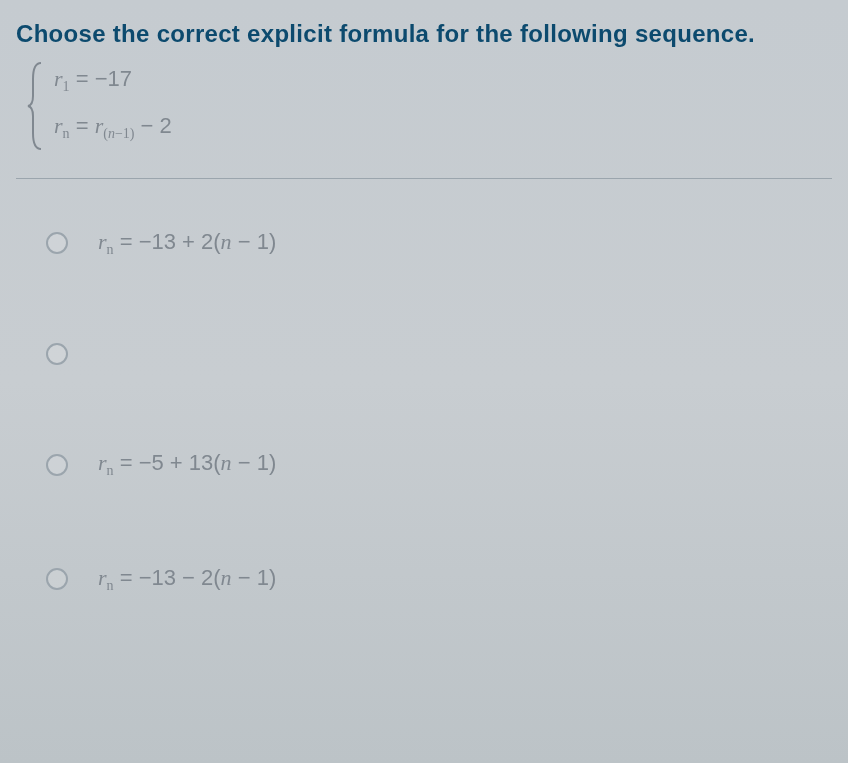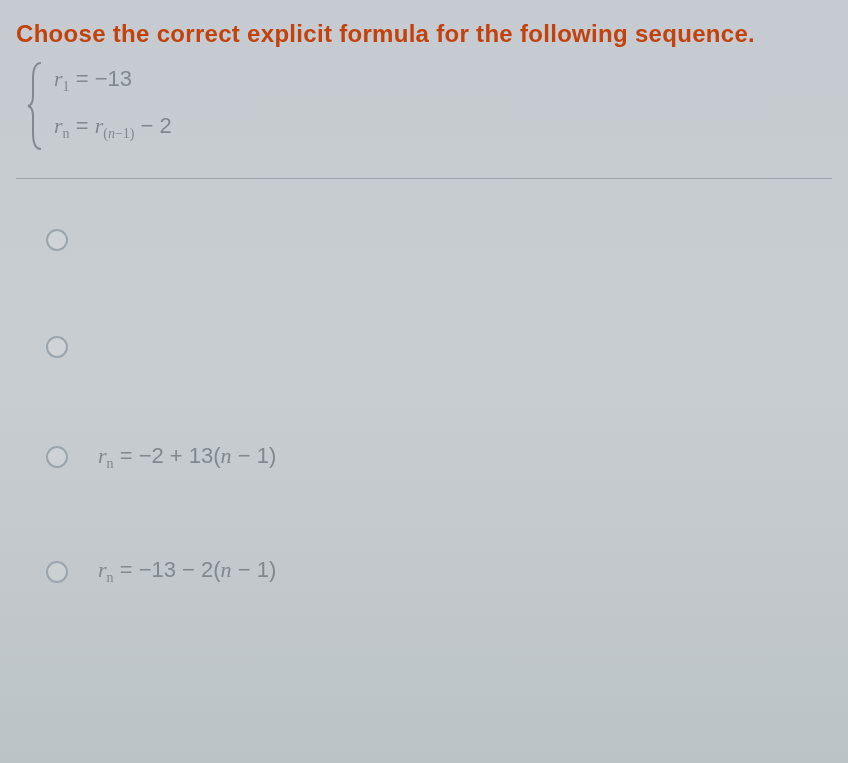--- a/index.html
+++ b/index.html
@@ -11,21 +11,21 @@
       width: 848px;
       height: 763px;
       background: linear-gradient(to bottom, #c5cbd0 0%, #c8cdd1 50%, #bcc3c7 100%);
       font-family: Arial, sans-serif;
       padding: 20px 16px;
       color: #5a6268;
     }
     .question-title {
       font-size: 24px;
       font-weight: 600;
-      color: #c2410c;
+      color: #0c4a6e;
       margin-bottom: 18px;
       letter-spacing: 0.3px;
     }
     .sequence-def {
       position: relative;
       padding-left: 30px;
       margin-bottom: 35px;
     }
     .brace {
       position: absolute;
@@ -102,41 +102,44 @@
 
 <div class="question-title">Choose the correct explicit formula for the following sequence.</div>
 
 <div class="sequence-def">
   <div class="brace">
     <svg viewBox="0 0 20 90" preserveAspectRatio="none">
       <path d="M 15 2 Q 7 2 7 18 L 7 35 Q 7 44 2 45 Q 7 46 7 55 L 7 72 Q 7 88 15 88" stroke="#808890" stroke-width="2" fill="none"></path>
     </svg>
   </div>
   <div class="formula-line">
-    <span class="var">r</span><sub>1</sub><span class="num"> = </span><span class="num">−13</span>
+    <span class="var">r</span><sub>1</sub><span class="num"> = </span><span class="num">−17</span>
   </div>
   <div class="formula-line">
     <span class="var">r</span><sub>n</sub><span class="num"> = </span><span class="var">r</span><sub><span class="sub-paren">(</span><span style="font-style:italic">n</span><span class="sub-paren">−1</span><span class="sub-paren">)</span></sub><span class="num"> − </span><span class="num">2</span>
   </div>
 </div>
 
 <hr class="divider">
 
 <div class="option">
   <div class="radio"></div>
+  <div class="option-formula">
+    <span class="var">r</span><sub>n</sub><span class="num"> = </span><span class="num">−13 + 2(</span><span class="var">n</span><span class="num"> − 1)</span>
+  </div>
 </div>
 
 <div class="option">
   <div class="radio"></div>
 </div>
 
 <div class="option">
   <div class="radio"></div>
   <div class="option-formula">
-    <span class="var">r</span><sub>n</sub><span class="num"> = </span><span class="num">−2 + 13(</span><span class="var">n</span><span class="num"> − 1)</span>
+    <span class="var">r</span><sub>n</sub><span class="num"> = </span><span class="num">−5 + 13(</span><span class="var">n</span><span class="num"> − 1)</span>
   </div>
 </div>
 
 <div class="option" style="margin-bottom:12px">
   <div class="radio"></div>
   <div class="option-formula">
     <span class="var">r</span><sub>n</sub><span class="num"> = </span><span class="num">−13 − 2(</span><span class="var">n</span><span class="num"> − 1)</span>
   </div>
 </div>
 

